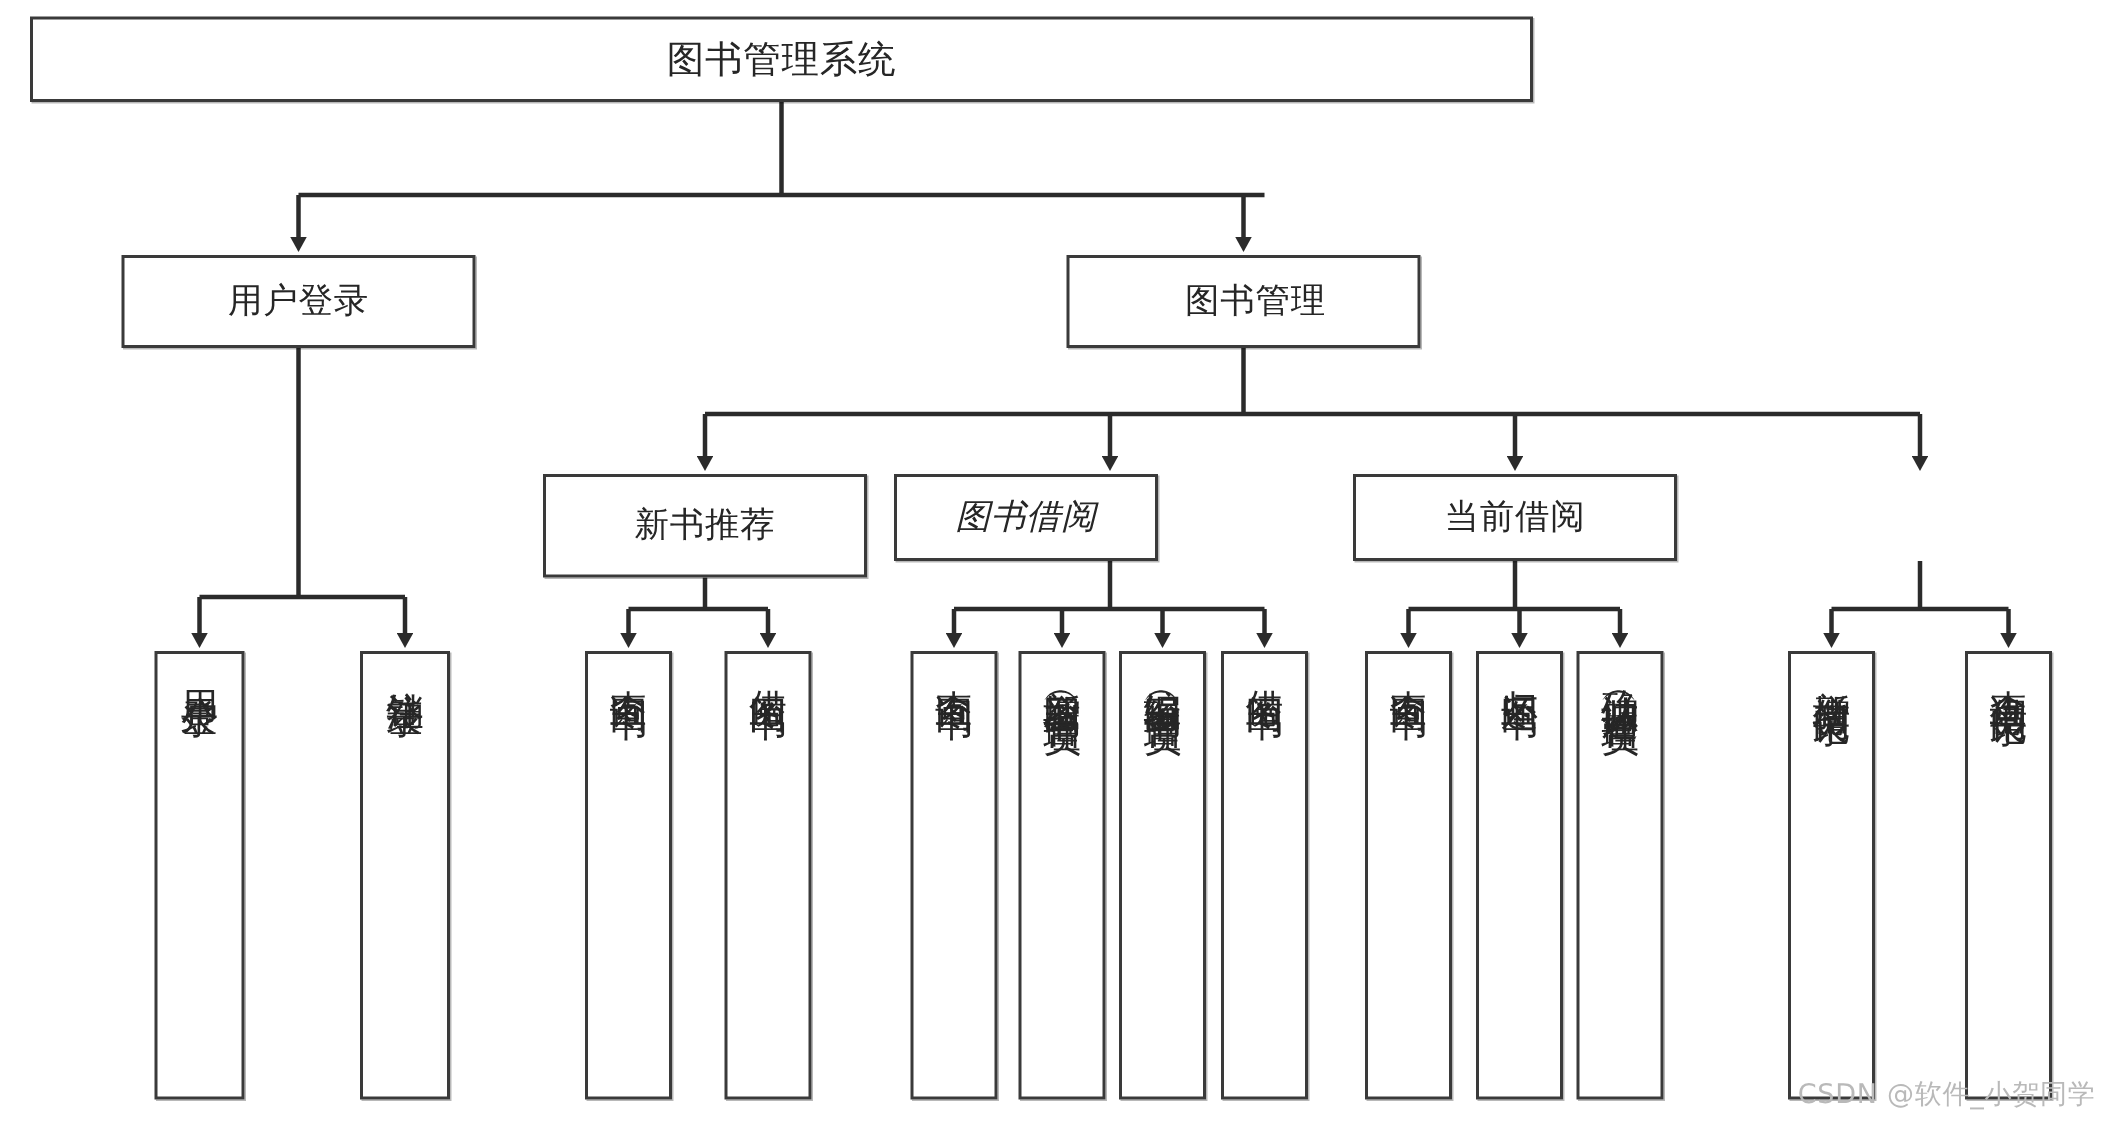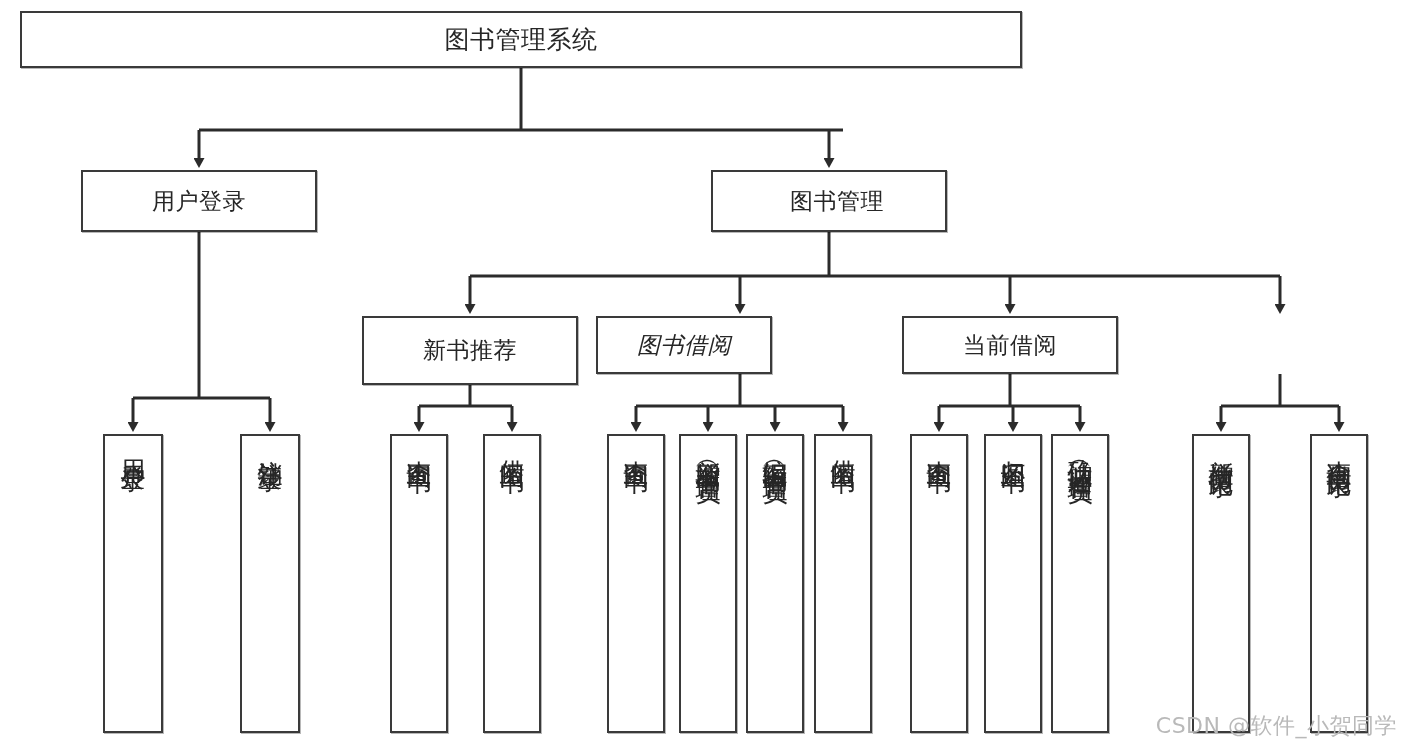--- a/index.html
+++ b/index.html
@@ -57,21 +57,21 @@
     line-height: 1;
     max-height: 100%;
   }
   #root-node .lbl {
     font-size: 25px;
   }
   #watermark {
     position: absolute;
     right: 8px;
     bottom: 6px;
-    font-size: 22px;
+    font-size: 18px;
     color: #b9b9b9;
     letter-spacing: 0.5px;
     white-space: nowrap;
   }
 </style>
 </head>
 <body>
 
 <div id="canvas">
 

